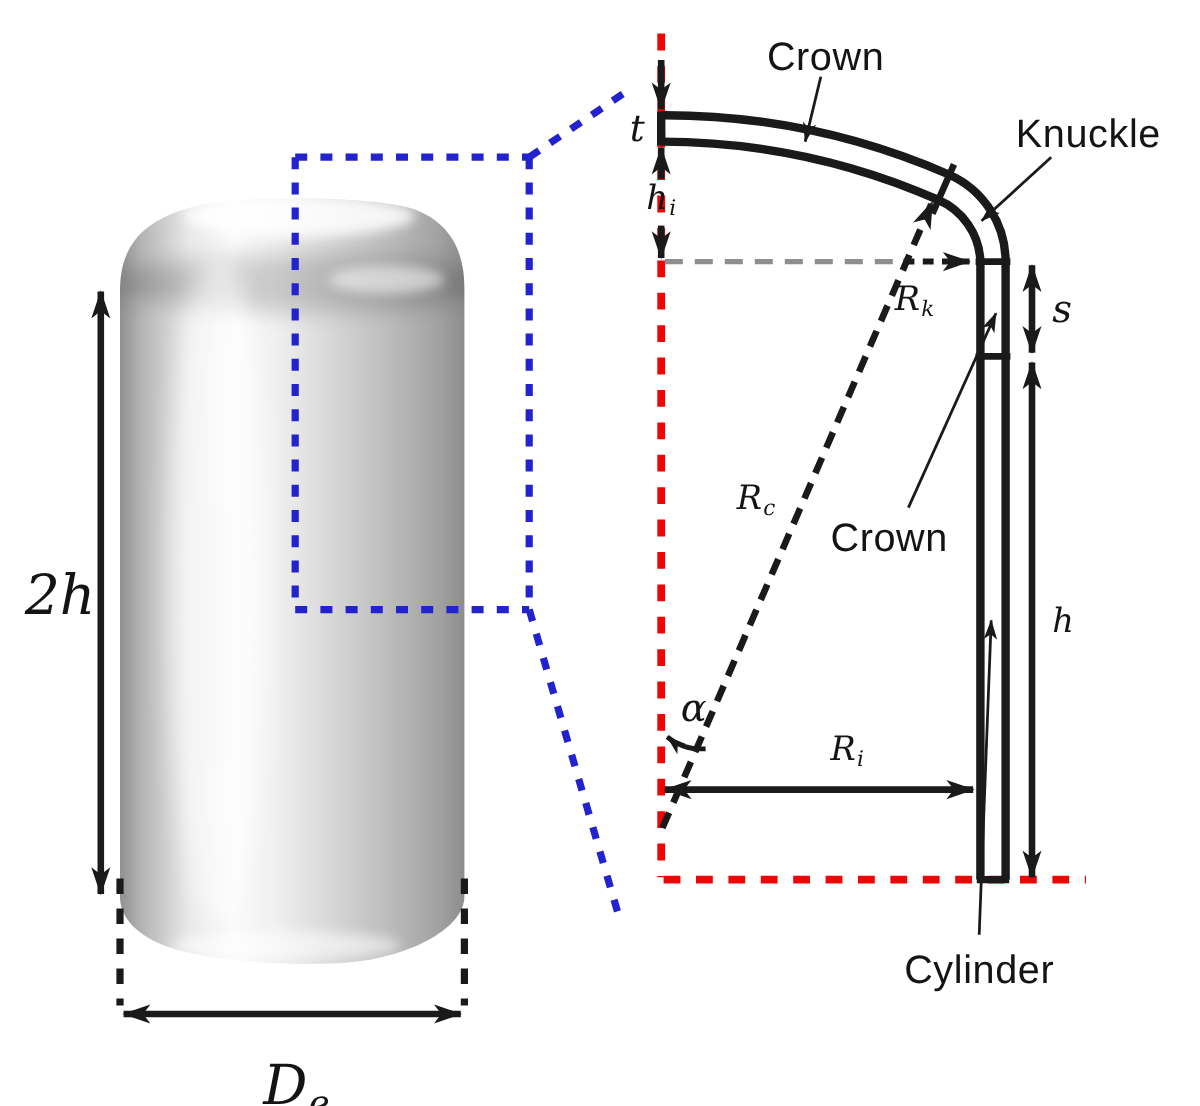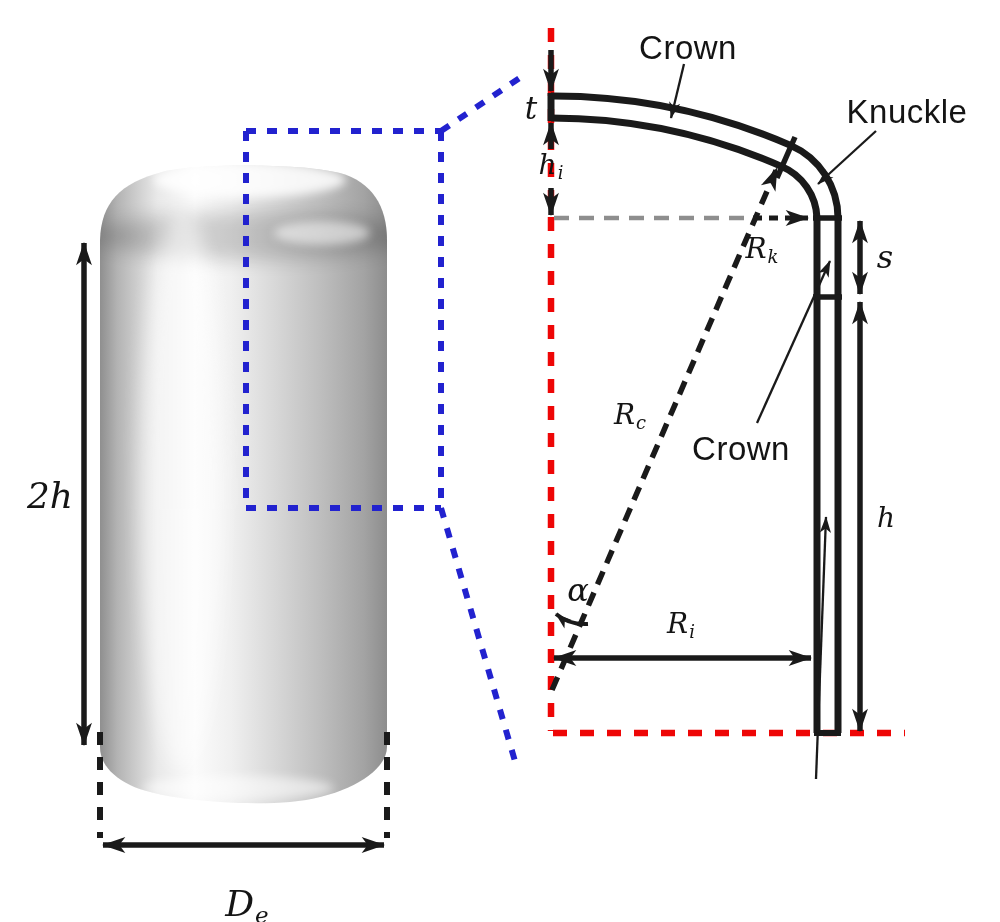--- a/index.html
+++ b/index.html
@@ -7,21 +7,21 @@
   }
   html,body{margin:0;padding:0;background:var(--bg);}
   #stage{position:relative;width:976px;height:922px;background:var(--bg);overflow:hidden;
          font-family:"Liberation Sans", sans-serif;}
   #stage svg{position:absolute;left:0;top:0;}
   .lbl{position:absolute;transform:translate(-50%,-50%);color:#141414;white-space:nowrap;
        line-height:1;user-select:none;}
   .sans{font-family:"Liberation Sans", sans-serif;font-size:33px;font-weight:400;letter-spacing:.5px;}
   .math{font-family:"DejaVu Serif", serif;font-style:italic;font-size:28px;}
   .math .sub{font-size:0.64em;position:relative;top:0.30em;margin-left:1px;}
-  .f36{font-size:36px;} .f32{font-size:32px;} .f31{font-size:31px;}
+  .f36{font-size:46px;} .f32{font-size:32px;} .f31{font-size:31px;}
   
   .ink{stroke:var(--ink);fill:none;}
   .red{stroke:var(--red);fill:none;}
   .blue{stroke:var(--blue);fill:none;}
   .gray{stroke:var(--gray);fill:none;}
 </style>
 </head>
 <body>
 
 <div id="stage">
@@ -121,26 +121,27 @@
     <line x1="684" y1="64" x2="671" y2="118" marker-end="url(#ahs)"></line>
     <line x1="876" y1="131" x2="818" y2="184" marker-end="url(#ahs)"></line>
     <line x1="757" y1="423" x2="830" y2="261" marker-end="url(#ahs)"></line>
     <line x1="816" y1="779" x2="826" y2="517" marker-end="url(#ahs)"></line>
   </g>
 </svg>
 
 <div class="lbl sans" style="left:688px;top:47px"><span>Crown</span></div>
 <div class="lbl sans" style="left:907px;top:111px"><span>Knuckle</span></div>
 <div class="lbl sans" style="left:741px;top:448px"><span>Crown</span></div>
+<div class="lbl sans" style="left:816px;top:808px"><span>Cylinder</span></div>
 
 <div class="lbl math f31" style="left:531px;top:108px"><span>t</span></div>
 <div class="lbl math" style="left:551px;top:165px"><span>h</span><span class="sub">i</span></div>
 <div class="lbl math" style="left:762px;top:249px"><span>R</span><span class="sub">k</span></div>
 <div class="lbl math f32" style="left:885px;top:257px"><span>s</span></div>
 <div class="lbl math" style="left:630px;top:415px"><span>R</span><span class="sub">c</span></div>
 <div class="lbl math" style="left:886px;top:518px"><span>h</span></div>
 <div class="lbl math f32" style="left:578px;top:590px"><span>α</span></div>
-<div class="lbl math" style="left:681px;top:624px"><span>R</span><span class="sub">i</span></div>
+<div class="lbl math" style="left:706px;top:624px"><span>R</span><span class="sub">i</span></div>
 
 <div class="lbl math f36" style="left:50px;top:496px"><span>2h</span></div>
 <div class="lbl math f36" style="left:247px;top:904px"><span>D</span><span class="sub">e</span></div>
 
 </div>
 
 </body></html>

